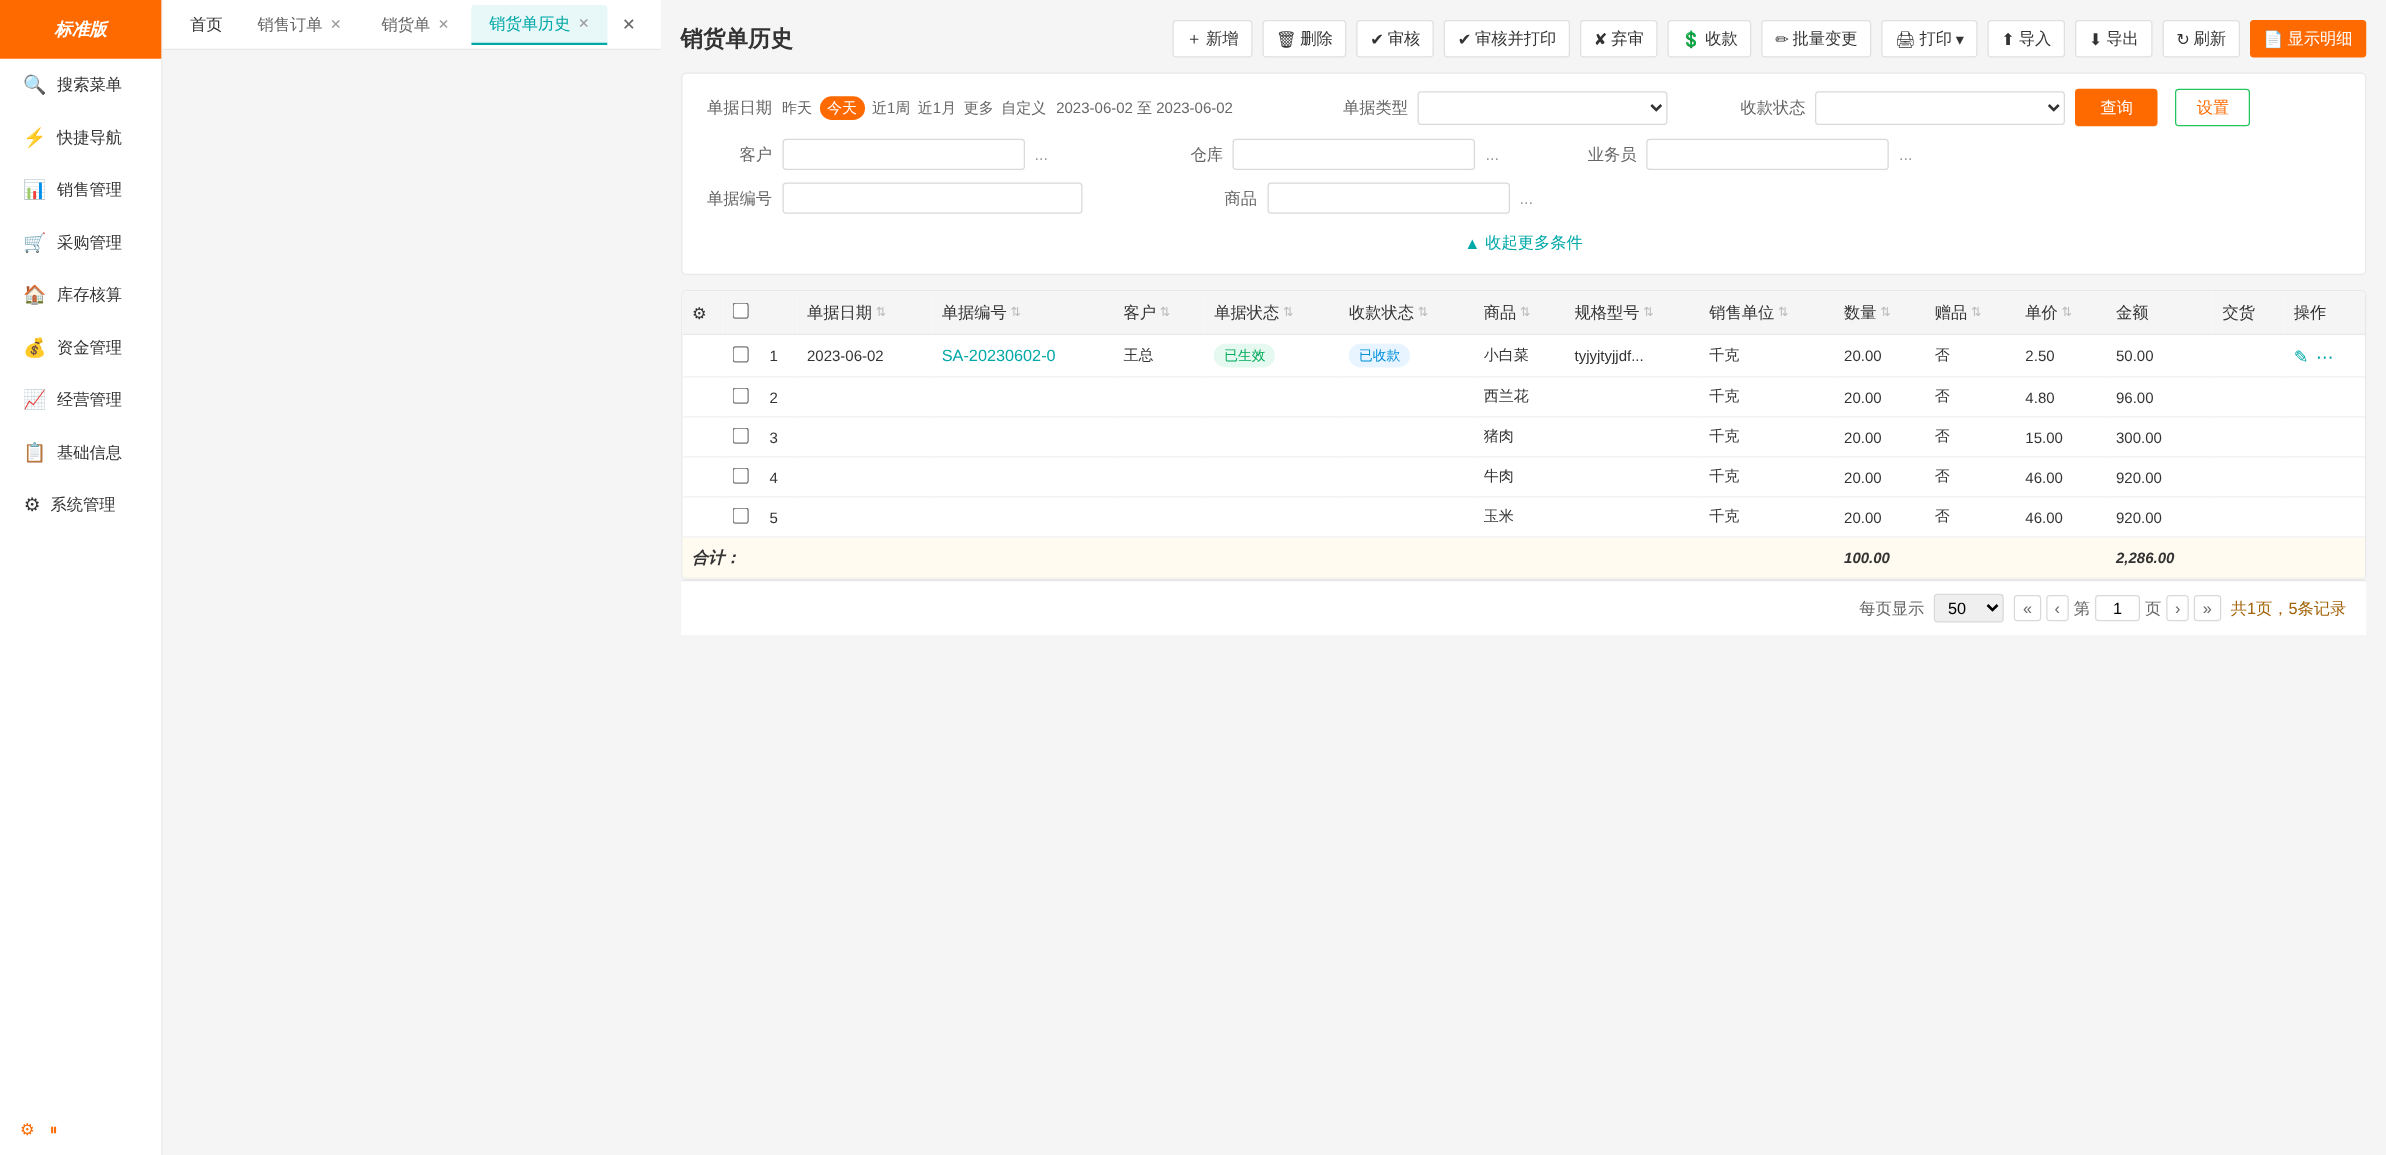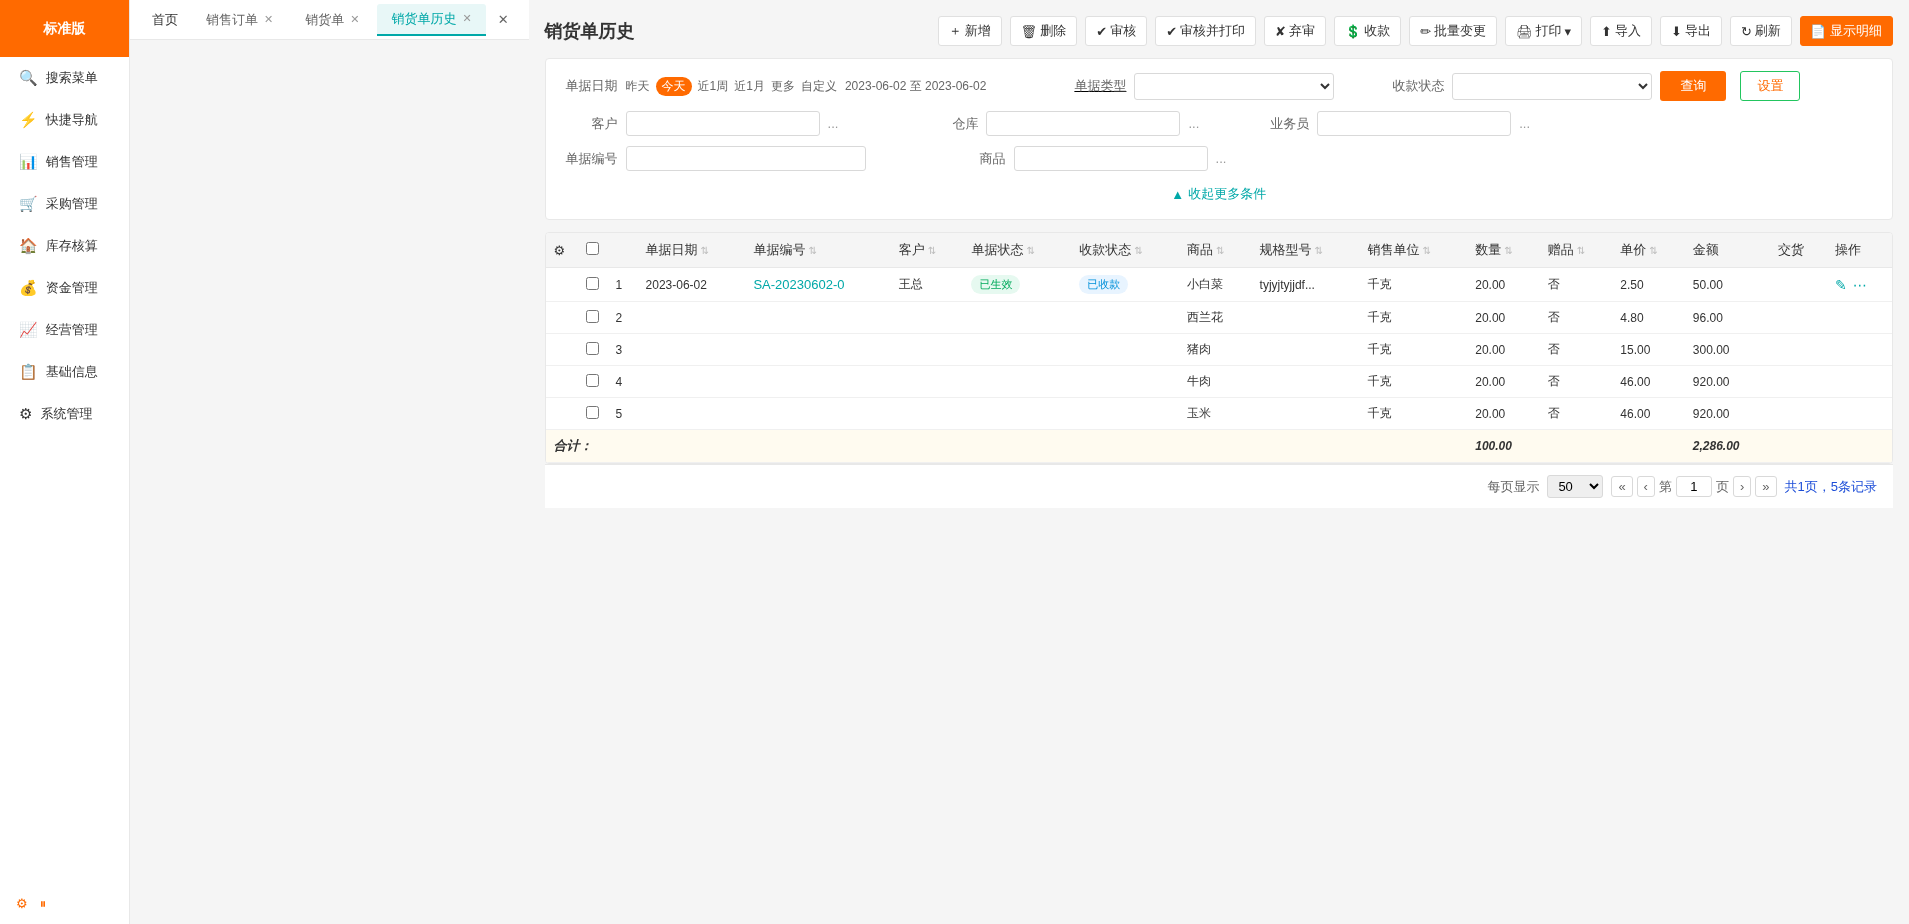--- a/index.html
+++ b/index.html
@@ -1,20 +1,20 @@
 <!DOCTYPE html>
 <html><head>
   <meta charset="utf-8">
   <style>
     * { box-sizing: border-box; margin: 0; padding: 0; font-family: 'Microsoft YaHei', Arial, sans-serif; font-size: 13px; }
     body { display: flex; height: 924px; overflow: hidden; background: #f5f5f5; }
 
     
     .sidebar { width: 130px; background: #fff; border-right: 1px solid #e8e8e8; display: flex; flex-direction: column; }
-    .sidebar-logo { height: 57px; background: #ff6a00; display: flex; align-items: center; justify-content: center; color: #fff; font-size: 14px; font-weight: bold; }
+    .sidebar-logo { height: 47px; background: #ff6a00; display: flex; align-items: center; justify-content: center; color: #fff; font-size: 14px; font-weight: bold; font-style: italic; }
     .sidebar-item { display: flex; align-items: center; gap: 8px; padding: 12px 16px; cursor: pointer; color: #333; border-left: 3px solid transparent; }
     .sidebar-item .icon { font-size: 15px; }
     .sidebar-bottom { margin-top: auto; padding: 12px 16px; display: flex; gap: 12px; color: #ff6a00; }
 
     
     .main { flex: 1; display: flex; flex-direction: row; overflow: hidden; }
 
     
     .tab-bar { display: flex; align-items: center; background: #fff; border-bottom: 1px solid #e8e8e8; height: 40px; padding: 0 12px; gap: 4px; }
     .tab { padding: 6px 14px; cursor: pointer; color: #666; font-size: 13px; border-radius: 3px 3px 0 0; display: flex; align-items: center; gap: 6px; }
@@ -72,21 +72,21 @@
     .summary-row td { font-weight: bold; color: #333; border-top: 1px solid #e8e8e8; font-style: italic; }
 
     
     .pagination { display: flex; align-items: center; justify-content: flex-end; gap: 8px; padding: 10px 16px; background: #fff; border-top: 1px solid #e8e8e8; }
     .page-size-label { color: #666; }
     .page-size-select { border: 1px solid #d9d9d9; border-radius: 3px; padding: 2px 6px; }
     .page-nav { display: flex; align-items: center; gap: 4px; }
     .page-nav-btn { padding: 2px 6px; color: #666; cursor: pointer; border: 1px solid #d9d9d9; border-radius: 3px; background: #fff; }
     .page-nav-btn:disabled { color: #bbb; cursor: not-allowed; }
     .page-num-input { border: 1px solid #d9d9d9; border-radius: 3px; padding: 2px 6px; width: 36px; text-align: center; }
-    .page-info { color: #1d4ed8; }
+    .page-info { color: #a16207; }
   </style>
 </head>
 <body>
 
 <div class="sidebar">
   <div class="sidebar-logo">标准版</div>
   <div class="sidebar-item">
     <span class="icon">🔍</span>
     <span>搜索菜单</span>
   </div>
@@ -213,21 +213,21 @@
           <div class="filter-date-group">
             <span class="date-option">昨天</span>
             <span class="date-option active">今天</span>
             <span class="date-option">近1周</span>
             <span class="date-option">近1月</span>
             <span class="date-option">更多</span>
             <span class="date-option">自定义</span>
           </div>
           <span class="date-range">2023-06-02 至 2023-06-02</span>
         </div>
-        <div class="filter-item" style="margin-left:60px;text-decoration:underline;">
+        <div class="filter-item" style="margin-left:60px;">
           <span class="filter-label">单据类型</span>
           <select class="filter-select">
             <option value=""></option>
           </select>
         </div>
         <div class="filter-item" style="margin-left:30px;">
           <span class="filter-label">收款状态</span>
           <select class="filter-select">
             <option value=""></option>
           </select>

